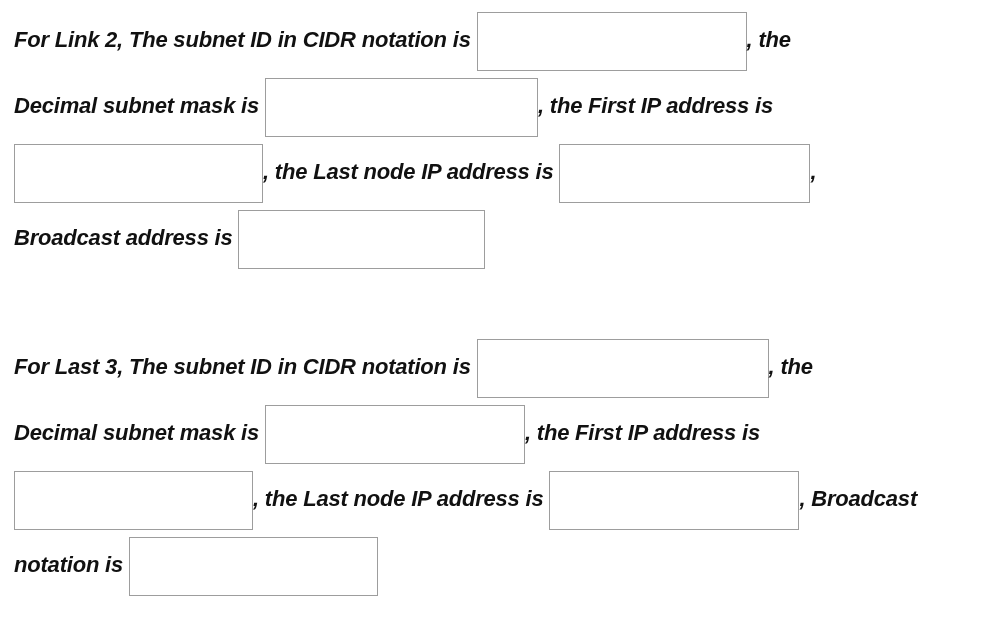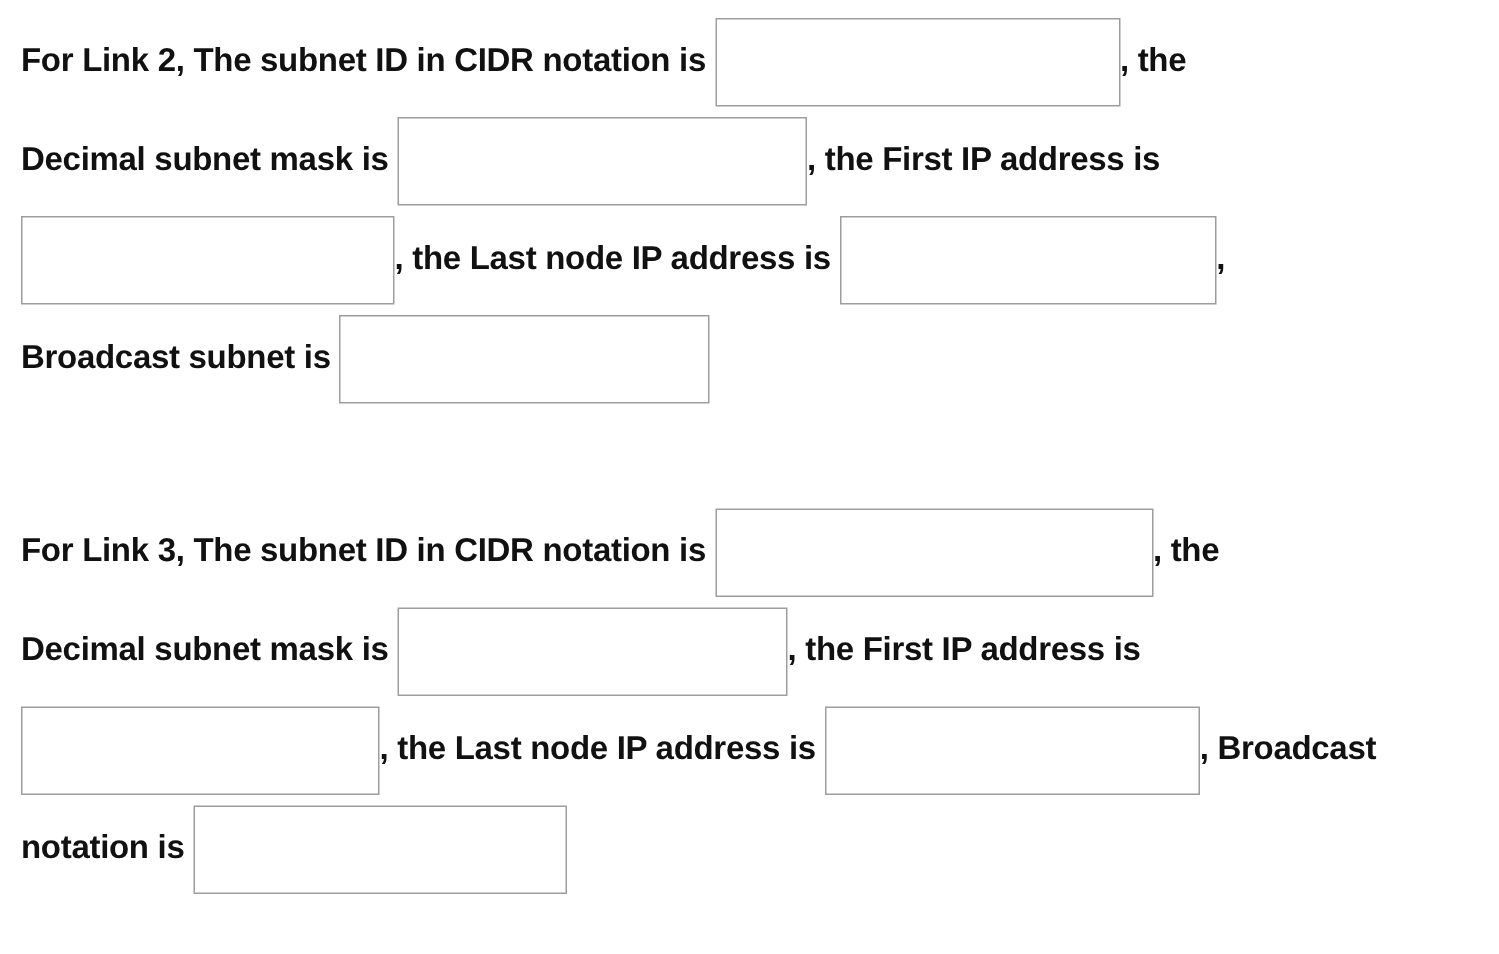--- a/index.html
+++ b/index.html
@@ -1,15 +1,15 @@
 <!DOCTYPE html>
 <html><head>
 <meta charset="utf-8">
 <style>
-  * { margin: 0; padding: 0; box-sizing: border-box; }
+  * { margin: 0; padding: 0; box-sizing: border-box; font-style: italic; }
   html, body {
     width: 999px; height: 636px;
     background: #ffffff;
     overflow: hidden;
     font-family: "Liberation Sans", sans-serif;
   }
   .sheet {
     padding: 7px 0 0 14px;
     width: 999px;
   }
@@ -53,21 +53,21 @@
   input[data-name="link3-broadcast-input"] { width: 249px; }
 </style>
 </head>
 <body>
 
 <div class="sheet" data-name="worksheet">
   <div class="question" data-name="question-link-2">
       <div class="q-line" data-name="question-line"><span class="q-text" data-name="question-text">For Link 2, The subnet ID in CIDR notation is </span><input type="text" class="answer-input" data-name="link2-cidr-input" aria-label="Link 2 subnet ID in CIDR notation" style=""><span class="q-text" data-name="question-text">, the</span></div>
       <div class="q-line" data-name="question-line"><span class="q-text" data-name="question-text">Decimal subnet mask is </span><input type="text" class="answer-input" data-name="link2-mask-input" aria-label="Link 2 decimal subnet mask" style=""><span class="q-text" data-name="question-text">, the First IP address is</span></div>
       <div class="q-line" data-name="question-line"><input type="text" class="answer-input" data-name="link2-first-ip-input" aria-label="Link 2 first IP address" style=""><span class="q-text" data-name="question-text">, the Last node IP address is </span><input type="text" class="answer-input" data-name="link2-last-ip-input" aria-label="Link 2 last node IP address" style=""><span class="q-text" data-name="question-text">,</span></div>
-      <div class="q-line" data-name="question-line"><span class="q-text" data-name="question-text">Broadcast subnet is </span><input type="text" class="answer-input" data-name="link2-broadcast-input" aria-label="Link 2 broadcast address" style=""></div>
+      <div class="q-line" data-name="question-line"><span class="q-text" data-name="question-text">Broadcast address is </span><input type="text" class="answer-input" data-name="link2-broadcast-input" aria-label="Link 2 broadcast address" style=""></div>
     </div>
   <div class="question" data-name="question-link-3">
-      <div class="q-line" data-name="question-line"><span class="q-text" data-name="question-text">For Link 3, The subnet ID in CIDR notation is </span><input type="text" class="answer-input" data-name="link3-cidr-input" aria-label="Link 3 subnet ID in CIDR notation" style=""><span class="q-text" data-name="question-text">, the</span></div>
+      <div class="q-line" data-name="question-line"><span class="q-text" data-name="question-text">For Last 3, The subnet ID in CIDR notation is </span><input type="text" class="answer-input" data-name="link3-cidr-input" aria-label="Link 3 subnet ID in CIDR notation" style=""><span class="q-text" data-name="question-text">, the</span></div>
       <div class="q-line" data-name="question-line"><span class="q-text" data-name="question-text">Decimal subnet mask is </span><input type="text" class="answer-input" data-name="link3-mask-input" aria-label="Link 3 decimal subnet mask" style=""><span class="q-text" data-name="question-text">, the First IP address is</span></div>
       <div class="q-line" data-name="question-line"><input type="text" class="answer-input" data-name="link3-first-ip-input" aria-label="Link 3 first IP address" style=""><span class="q-text" data-name="question-text">, the Last node IP address is </span><input type="text" class="answer-input" data-name="link3-last-ip-input" aria-label="Link 3 last node IP address" style=""><span class="q-text" data-name="question-text">, Broadcast</span></div>
       <div class="q-line" data-name="question-line"><span class="q-text" data-name="question-text">notation is </span><input type="text" class="answer-input" data-name="link3-broadcast-input" aria-label="Link 3 broadcast address" style=""></div>
     </div>
 </div>
 
 </body></html>

